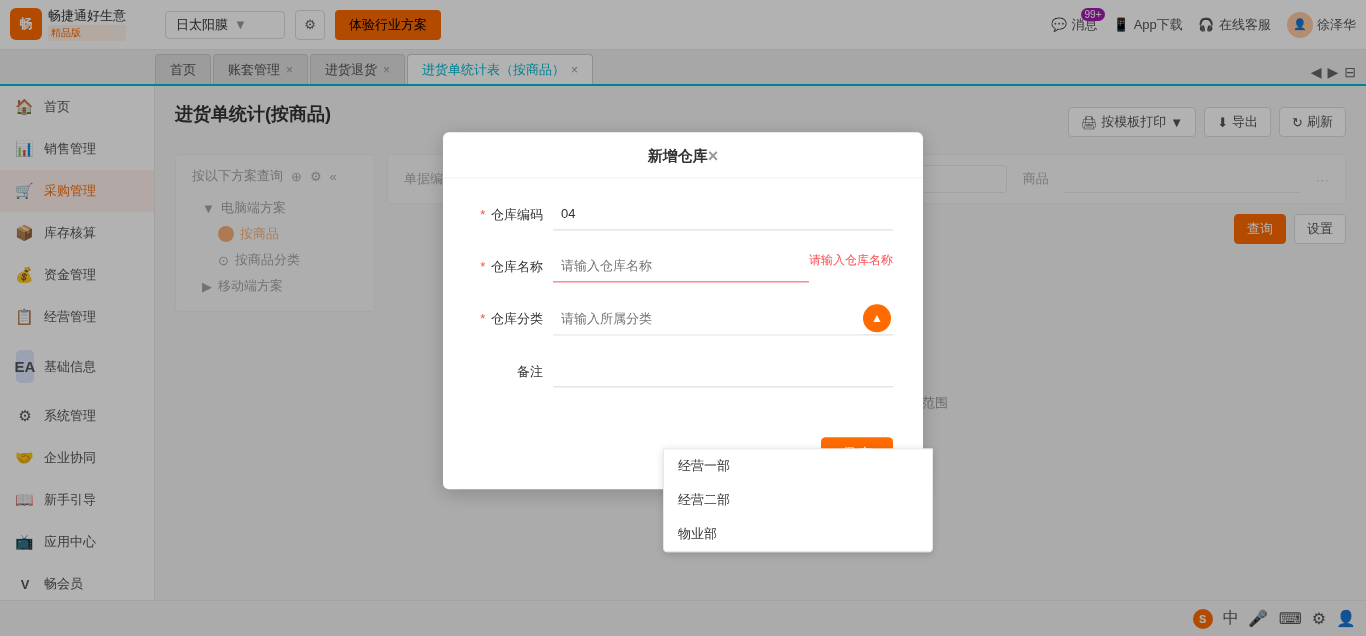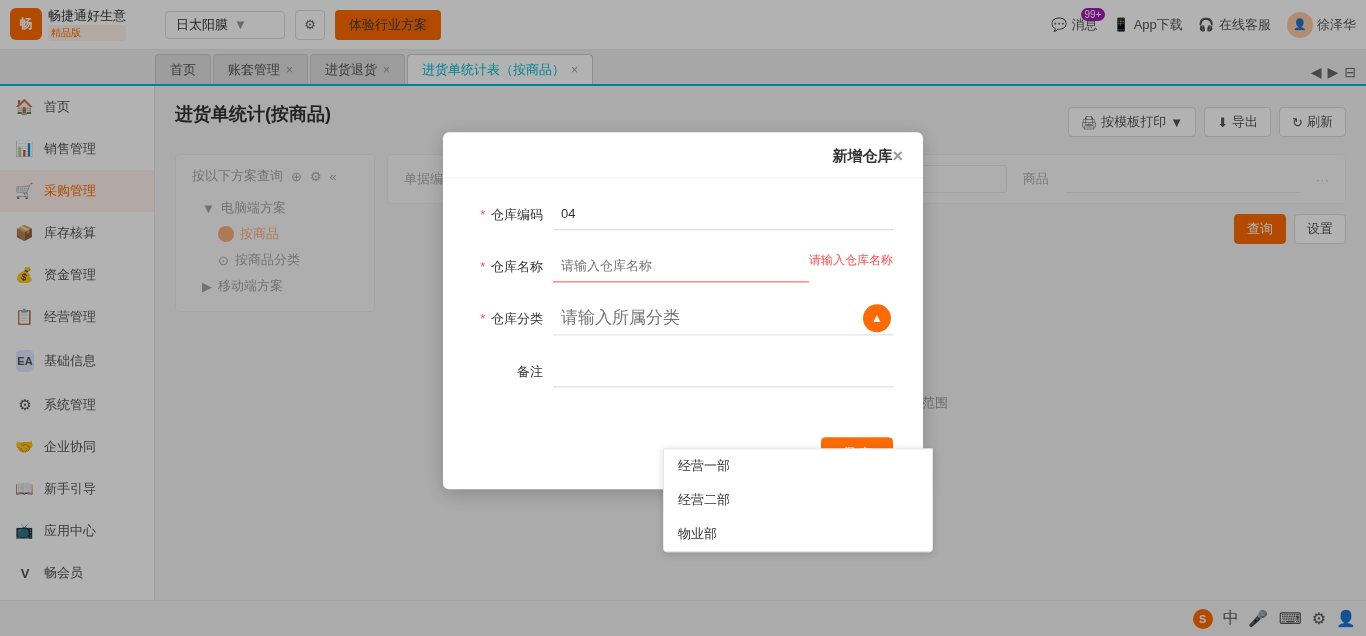--- a/index.html
+++ b/index.html
@@ -42,21 +42,21 @@
       border: 1px solid #ddd; border-radius: 4px; padding: 4px 10px;
       cursor: pointer; color: #333; min-width: 120px;
     }
     .gear-btn {
       width: 30px; height: 30px;
       border: 1px solid #ddd; border-radius: 4px;
       display: flex; align-items: center; justify-content: center;
       cursor: pointer; color: #666;
     }
     .trial-btn {
-      background: #ff6b00; color: #404040; border: none;
+      background: #ff6b00; color: #000000; border: none;
       border-radius: 4px; padding: 6px 14px; cursor: pointer; font-size: 13px;
     }
     .header-right {
       display: flex; align-items: center; gap: 16px;
     }
     .header-right-item {
       display: flex; align-items: center; gap: 4px; cursor: pointer; color: #555; font-size: 13px; position: relative;
     }
     .badge {
       position: absolute; top: -8px; right: -8px;
@@ -155,21 +155,21 @@
       top: 50%; left: 50%;
       transform: translate(-50%, -52%);
       background: #fff;
       border-radius: 6px;
       width: 480px;
       box-shadow: 0 4px 20px rgba(0,0,0,0.2);
       z-index: 200;
       padding-bottom: 20px;
     }
     .modal-header {
-      display: flex; align-items: center; justify-content: flex-end;
+      display: flex; align-items: center; justify-content: center;
       padding: 14px 20px 10px;
       border-bottom: 1px solid #f0f0f0;
       font-size: 15px; font-weight: bold; color: #333;
     }
     .modal-close { cursor: pointer; color: #999; font-size: 18px; }
     .modal-body { padding: 20px 30px; }
     .form-row {
       display: flex; align-items: flex-start; margin-bottom: 20px;
     }
     .form-label {
@@ -183,21 +183,21 @@
     }
     .form-input.error { border-bottom-color: #ff4d4f; }
     .error-msg { color: #ff4d4f; font-size: 12px; margin-top: 2px; display: block; }
     .form-input-wrap { flex: 1; display: flex; flex-direction: row; }
     .category-input-row {
       display: flex; align-items: center;
       border-bottom: 1px solid #d9d9d9;
     }
     .category-input {
       flex: 1; height: 32px; border: none;
-      padding: 0 8px; font-size: 17px; outline: none; color: #333;
+      padding: 0 8px; font-size: 13px; outline: none; color: #333;
     }
     .category-arrow {
       width: 28px; height: 28px; background: #ff6b00; border-radius: 50%;
       display: flex; align-items: center; justify-content: center;
       cursor: pointer; color: white; font-size: 12px; flex-shrink: 0; margin-right: 2px;
     }
     .dropdown-list {
       position: absolute;
       background: #fff;
       border: 1px solid #e8e8e8;
@@ -334,21 +334,21 @@
     </div>
     <div class="sidebar-item">
       <span class="sidebar-icon">💰</span>
       <span>资金管理</span>
     </div>
     <div class="sidebar-item">
       <span class="sidebar-icon">📋</span>
       <span>经营管理</span>
     </div>
     <div class="sidebar-item">
-      <span class="sidebar-icon" style="font-size:11px; font-weight:bold; color:#555; background:#e0e8ff; border-radius:5px; width:18px; height:22px; display:flex; align-items:center; justify-content:center;">EA</span>
+      <span class="sidebar-icon" style="font-size:15px; font-weight:bold; color:#555; background:#e0e8ff; border-radius:5px; width:18px; height:33px; display:flex; align-items:center; justify-content:center;">EA</span>
       <span>基础信息</span>
     </div>
     <div class="sidebar-item">
       <span class="sidebar-icon">⚙</span>
       <span>系统管理</span>
     </div>
     <div class="sidebar-item">
       <span class="sidebar-icon">🤝</span>
       <span>企业协同</span>
     </div>

